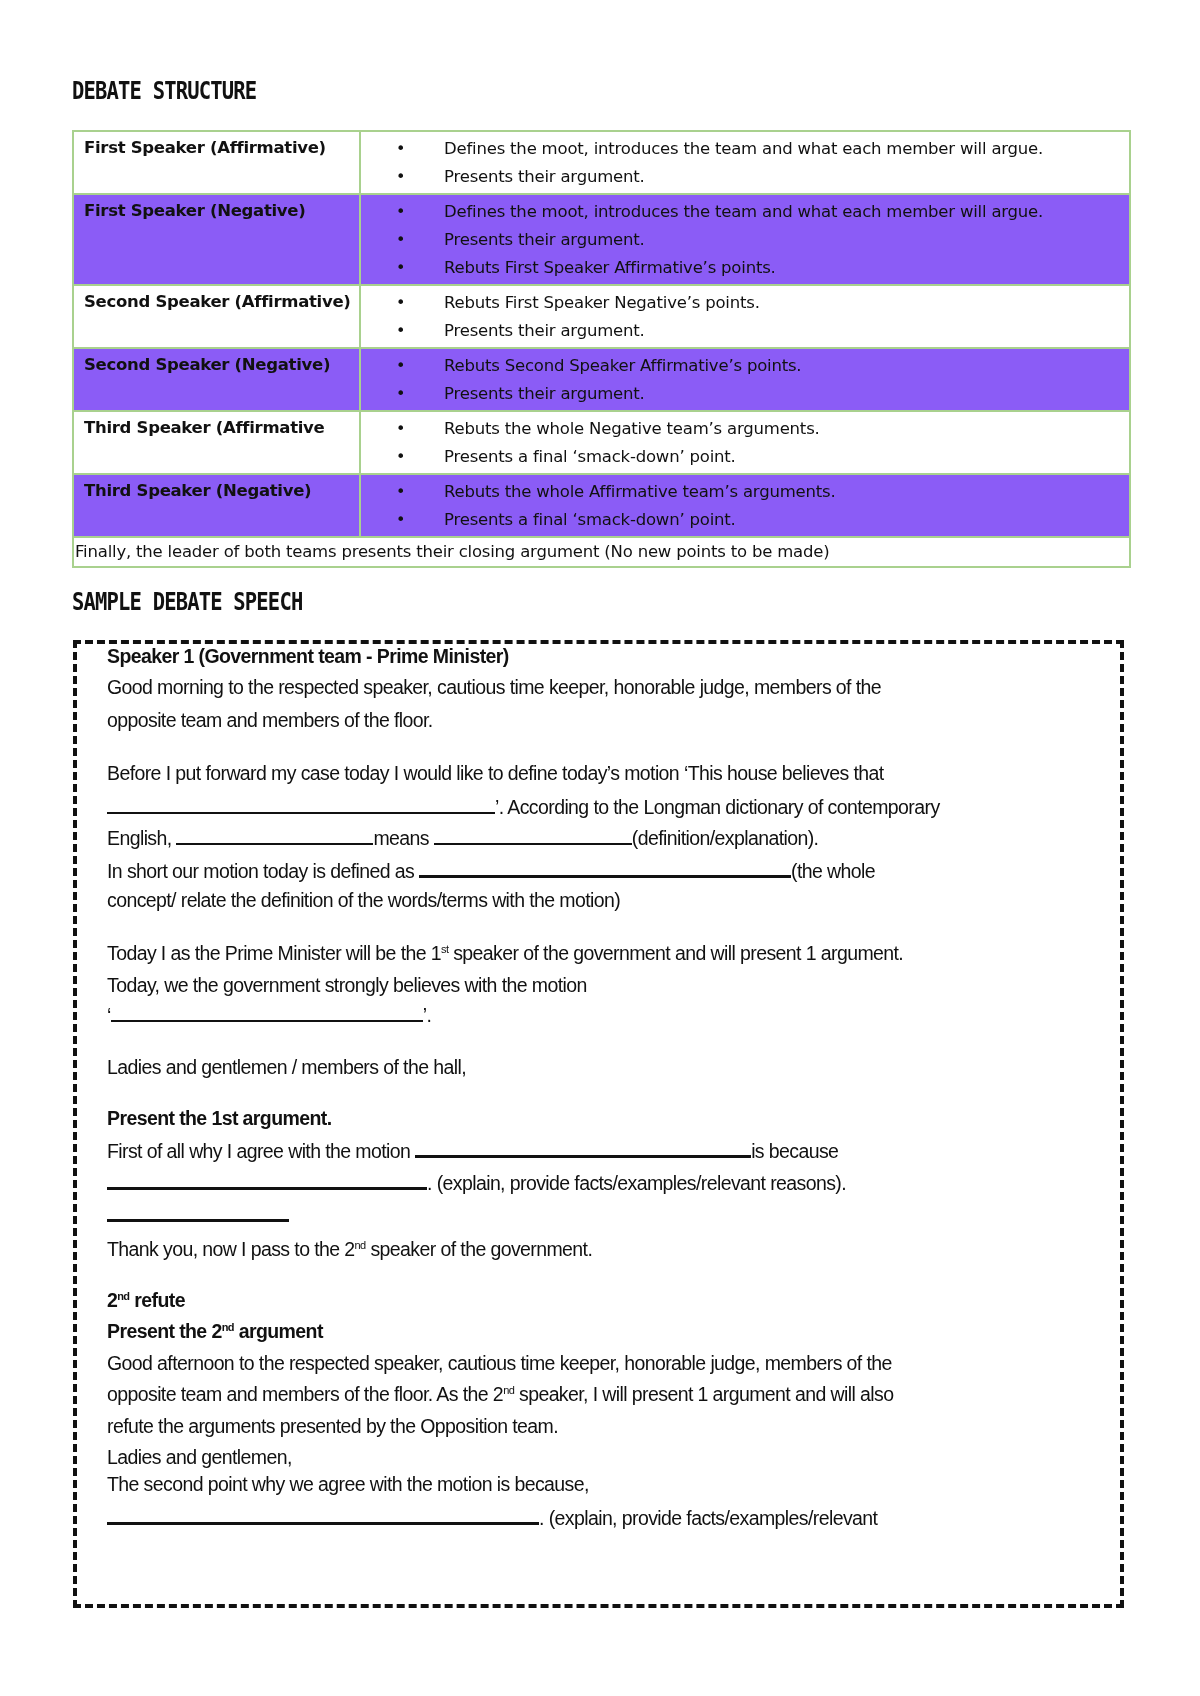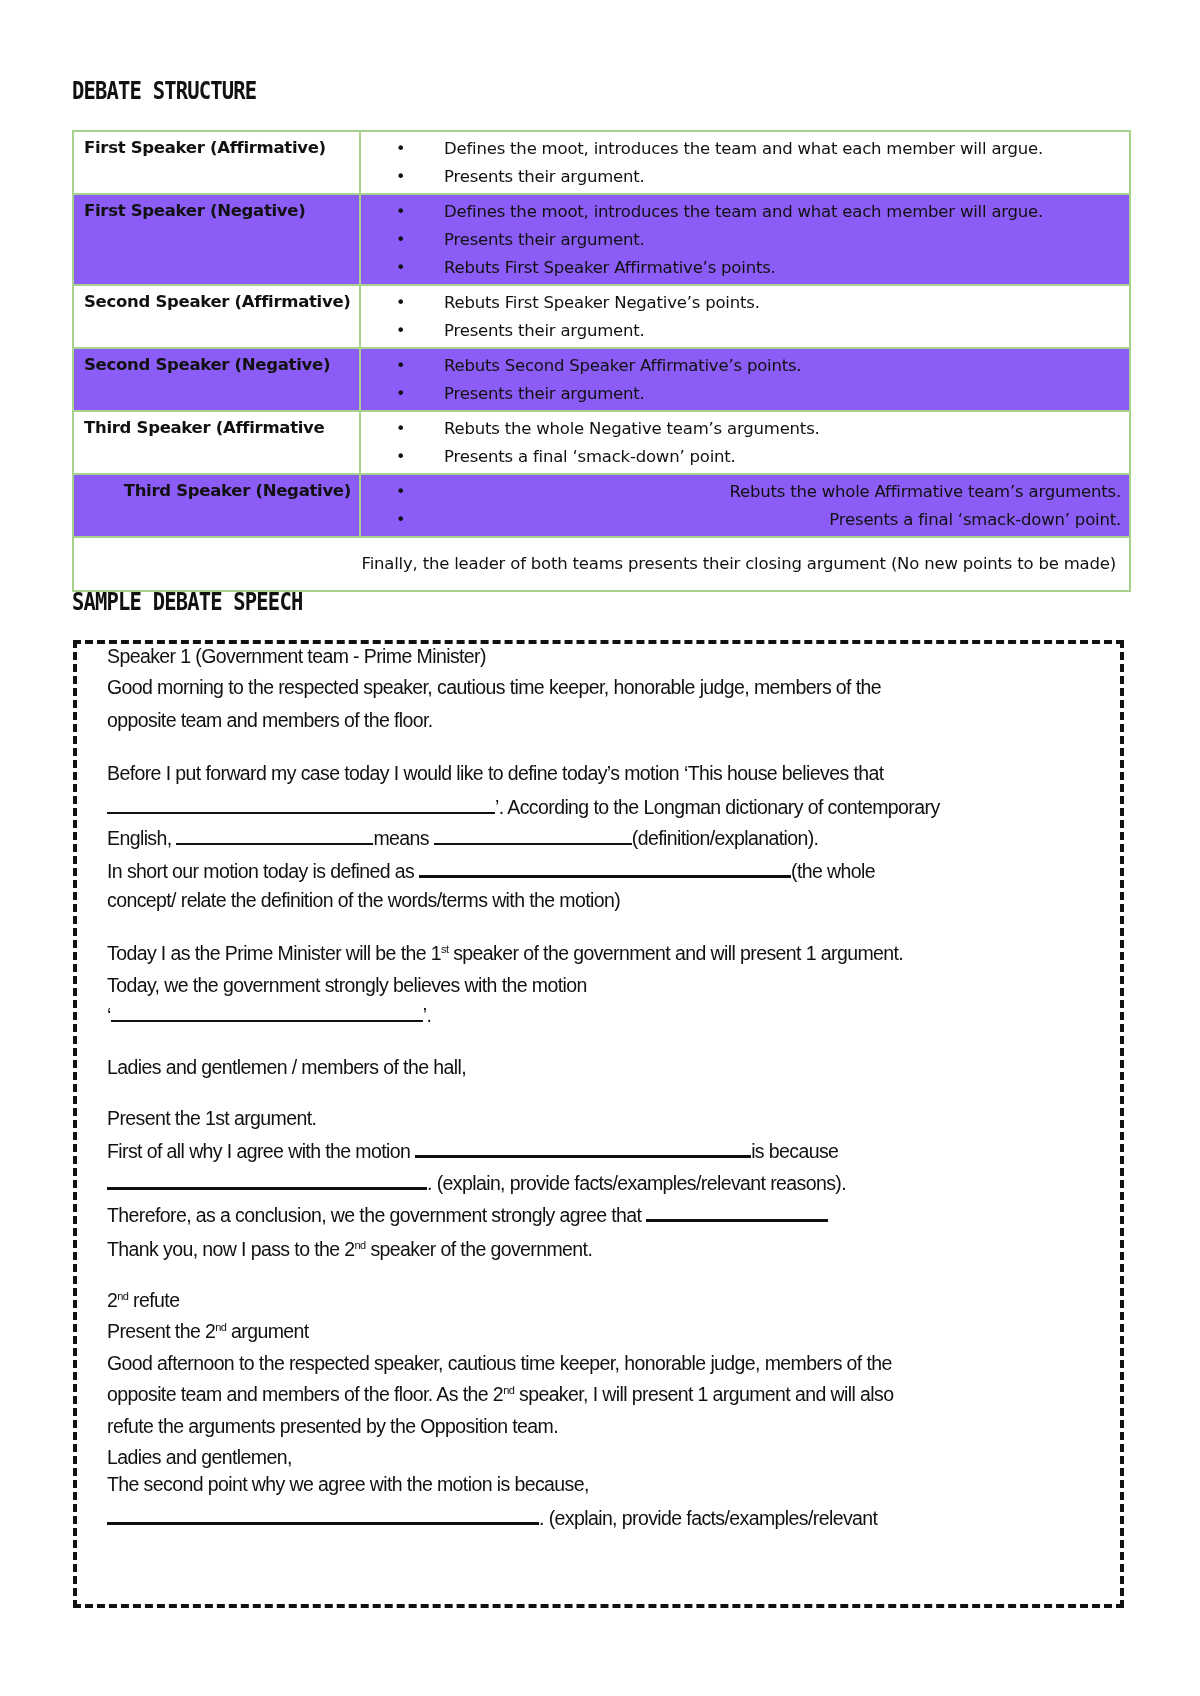--- a/index.html
+++ b/index.html
@@ -13,28 +13,28 @@
 
   table.structure { position: absolute; left: 72px; top: 130px; width: 1059px; border-collapse: collapse;
     font-family: "DejaVu Sans", sans-serif; font-size: 16.5px; }
   table.structure td { border: 2px solid #a9d18e; vertical-align: top; padding: 3px 8px 2px 10px; line-height: 28px; }
   table.structure tr.shaded td { background: #8b5cf6; }
   table.structure td.role { width: 267px; font-weight: bold; letter-spacing: -0.3px; line-height: 26px; }
   table.structure td.desc { padding-left: 0; }
   table.structure ul { margin: 0; padding: 0; list-style: none; }
   table.structure li { position: relative; padding-left: 83px; letter-spacing: -0.2px; white-space: nowrap; }
   table.structure li .bullet { position: absolute; left: 35px; top: 0; font-size: 16px; }
-  table.structure td.footer { text-align: right; padding: 13px; line-height: 26px; letter-spacing: -0.2px; }
+  table.structure td.footer { text-align: left; padding: 1px; line-height: 26px; letter-spacing: -0.2px; }
 
   .speech-box { position: absolute; left: 73px; top: 640px; width: 1051px; height: 968px;
     border: 4px dashed #111; box-sizing: border-box; }
   .speech { position: absolute; left: 107px; top: 646px; width: 1000px;
     font-family: "Liberation Sans", sans-serif; font-size: 19.5px; letter-spacing: -0.6px; color: #111; }
   .speech .line { position: absolute; left: 0; white-space: nowrap; }
-  .speech .bold { font-weight: normal; }
+  .speech .bold { font-weight: bold; }
   .blank { display: inline-block; border-bottom: 2px solid #111; height: 18px; vertical-align: baseline; }
   .blank.thick { border-bottom-width: 3px; }
   sup { font-size: 11px; vertical-align: 7px; line-height: 0; }
 </style>
 </head>
 <body>
 
 <div class="section-title" id="t1">DEBATE STRUCTURE</div>
 
 <table class="structure">
@@ -78,21 +78,21 @@
       </tr>
       <tr style="height: 58px;">
         <td class="role">Third Speaker (Affirmative</td>
         <td class="desc">
           <ul>
             <li><span class="bullet">•</span><span>Rebuts the whole Negative team’s arguments.</span></li>
             <li><span class="bullet">•</span><span>Presents a final ‘smack-down’ point.</span></li>
           </ul>
         </td>
       </tr>
-      <tr class="shaded" style="height: 59px; text-align: right;">
+      <tr class="shaded" style="height: 59px;">
         <td class="role">Third Speaker (Negative)</td>
         <td class="desc">
           <ul>
             <li><span class="bullet">•</span><span>Rebuts the whole Affirmative team’s arguments.</span></li>
             <li><span class="bullet">•</span><span>Presents a final ‘smack-down’ point.</span></li>
           </ul>
         </td>
       </tr>
       <tr>
         <td colspan="2" class="footer">Finally, the leader of both teams presents their closing argument (No new points to be made)</td>
@@ -136,21 +136,20 @@
 
   <div class="line bold" style="top:461px">Present the 1st argument.</div>
   <div class="line" style="top:491px">
     <span>First of all why I agree with the motion</span>
     <span class="blank thick" style="width:336px"></span><span>is because</span>
   </div>
   <div class="line" style="top:523px">
     <span class="blank thick" style="width:320px"></span><span>. (explain, provide facts/examples/relevant reasons).</span>
   </div>
   <div class="line" style="top:555px">
-    <span>Therefore, as a conclusion, we the government strongly agree that</span>
     <span class="blank thick" style="width:182px"></span>
   </div>
   <div class="line" style="top:592px">
     <span>Thank you, now I pass to the 2</span><sup>nd</sup><span> speaker of the government.</span>
   </div>
 
   <div class="line bold" style="top:643px">
     <span>2</span><sup>nd</sup><span> refute</span>
   </div>
   <div class="line bold" style="top:674px">

